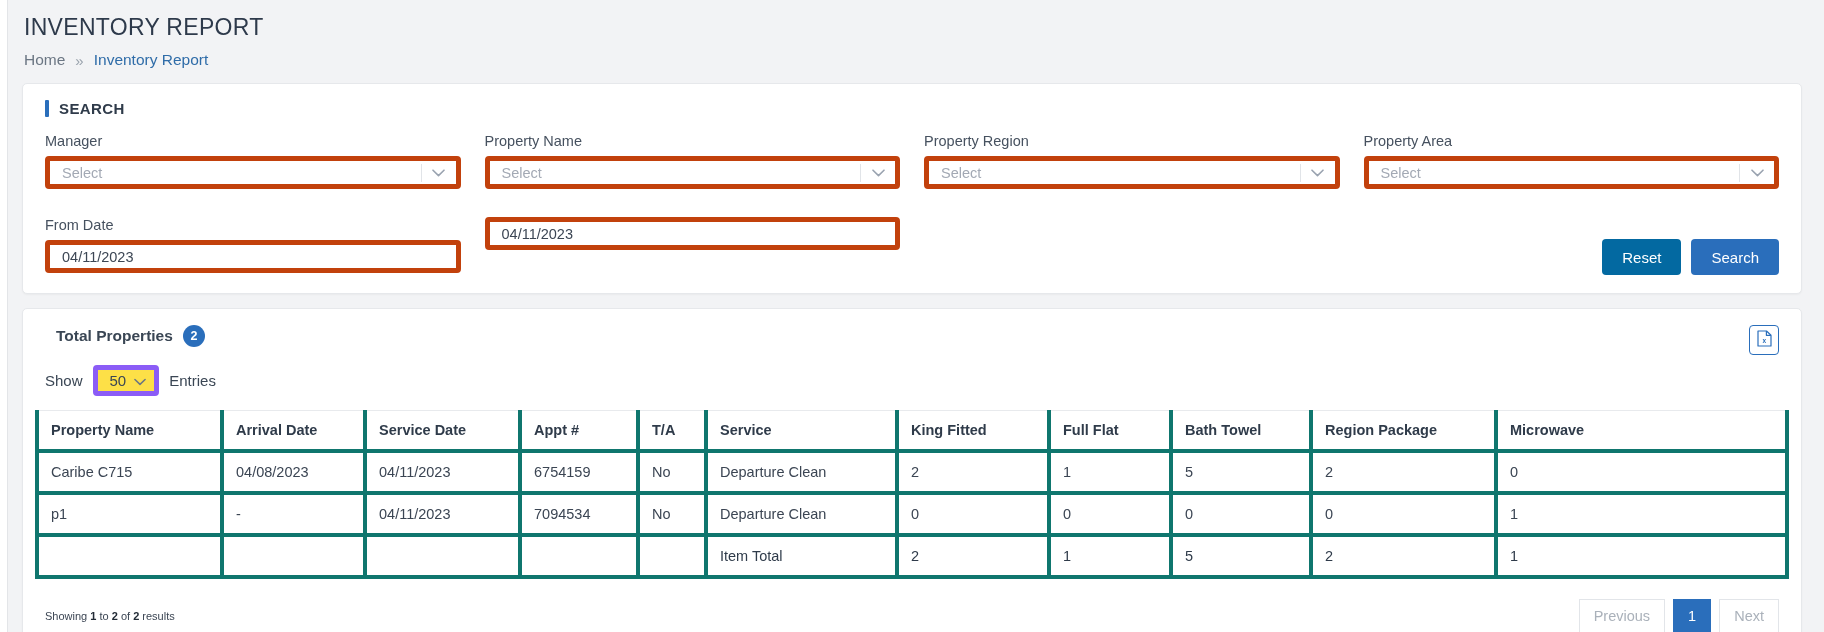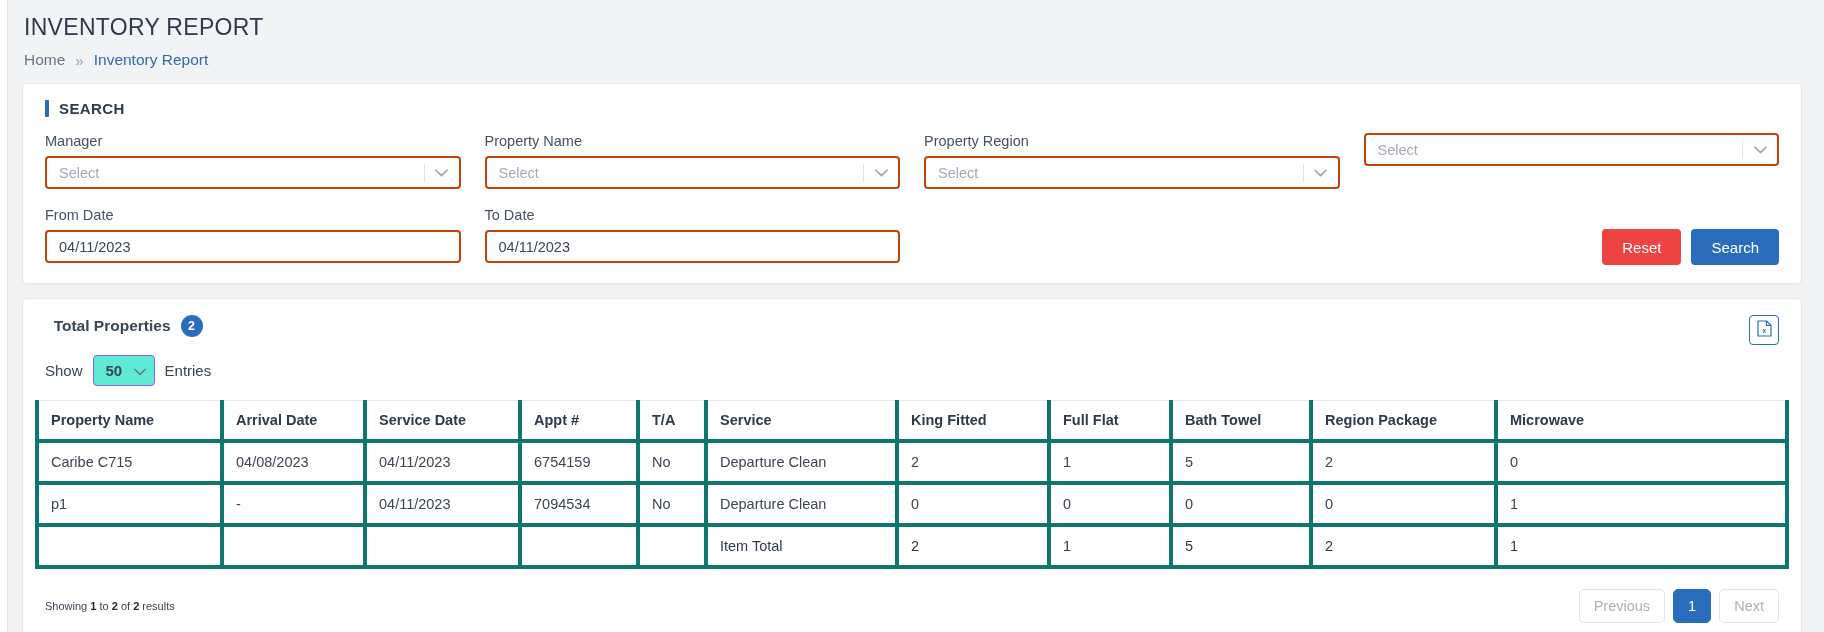--- a/index.html
+++ b/index.html
@@ -72,21 +72,21 @@
   .field { padding-bottom: 2px; }
   .field label {
     display: block;
     font-size: 14.5px;
     color: #46515f;
     margin-bottom: 7px;
     font-weight: 400;
   }
   .select-box, .text-box {
     height: 33px;
-    border: 2px solid #c2410c;
+    border: 5px solid #c2410c;
     border-radius: 4px;
     background: #fff;
     display: flex; align-items: center;
     font-size: 14.5px;
     padding: 0 0 0 12px;
     color: #a3a9b4;
   }
   .text-box { color: #3c4654; padding-left: 12px; }
   .select-box .ph { flex: 1; }
   .select-box .divider {
@@ -94,37 +94,37 @@
   }
   .select-box .chev {
     width: 34px; display: flex; align-items: center; justify-content: center;
   }
   .chev svg { display: block; }
 
   .row2 {
     display: grid;
     grid-template-columns: repeat(4, 1fr);
     column-gap: 24px;
-    margin-top: 16px;
+    margin-top: 26px;
     align-items: start;
   }
   .btn-area {
     grid-column: 4 / 5;
     display: flex; justify-content: flex-end; align-items: flex-end; gap: 10px;
     height: 100%;
     padding-top: 22px;
   }
   .btn {
     border: none; border-radius: 4px;
     color: #fff; font-size: 15px;
     padding: 0 20px; height: 36px;
     cursor: pointer;
     font-family: "Liberation Sans", sans-serif;
   }
-  .btn-reset { background: #ef4444; }
+  .btn-reset { background: #0369a1; }
   .btn-search { background: #2a6ebb; }
 
   
   .table-card { margin-top: 14px; padding: 16px 12px 10px 12px; }
   .table-top {
     display: flex; align-items: flex-start; justify-content: space-between;
     padding: 0 10px 0 10px;
   }
   .total-line {
     display: flex; align-items: center; gap: 10px;
@@ -136,24 +136,24 @@
     font-size: 12.5px; font-weight: bold;
     display: inline-flex; align-items: center; justify-content: center;
     padding: 0 7px;
   }
   .show-line {
     display: flex; align-items: center; gap: 10px;
     margin-top: 18px; font-size: 15px; color: #3a4654; text-align: right;
   }
   .entries-select {
     height: 31px; min-width: 62px;
-    border: 1px solid #8b5cf6; border-radius: 4px;
+    border: 5px solid #8b5cf6; border-radius: 4px;
     display: flex; align-items: center; justify-content: space-between;
     padding: 0 8px 0 12px; gap: 8px;
-    font-size: 15px; color: #3a4654; background: #5eead4; font-weight: bold;
+    font-size: 15px; color: #3a4654; background: #fde047;
   }
   .export-btn {
     width: 30px; height: 30px;
     border: 1px solid #2a6ebb; border-radius: 4px;
     display: flex; align-items: center; justify-content: center;
     background: #fff; cursor: pointer;
   }
 
   table.data {
     width: 100%;
@@ -182,21 +182,21 @@
 
   .table-foot {
     display: flex; align-items: center; justify-content: space-between;
     padding: 20px 10px 12px 10px;
   }
   .showing { font-size: 11px; color: #3b4553; }
   .showing b { font-weight: bold; color: #222b36; }
   .pager { display: flex; align-items: center; gap: 8px; }
   .pg {
     height: 34px; min-width: 42px; padding: 0 14px;
-    border: 1px solid #e2e5e9; border-radius: 5px;
+    border: 1px solid #e2e5e9; border-radius: 0;
     background: #fff; color: #aab1ba; font-size: 14.5px;
     display: inline-flex; align-items: center; justify-content: center;
     cursor: pointer; font-family: "Liberation Sans", sans-serif;
   }
   .pg.active { background: #2a6ebb; border-color: #2a6ebb; color: #fff; min-width: 38px; padding: 0 14px; }
 </style>
 </head>
 <body>
 
 <div class="page">
@@ -254,20 +254,21 @@
             <span class="divider"></span>
             <span class="chev">
               <svg width="13" height="8" viewBox="0 0 13 8">
                   <path d="M1 1.2 L6.5 6.6 L12 1.2" fill="none" stroke="#9aa3b0" stroke-width="1.6" stroke-linecap="round" stroke-linejoin="round"></path>
                 </svg>
             </span>
           </div>
         </div>
 
         <div class="field">
+          <label>Property Area</label>
           <div class="select-box">
             <span class="ph">Select</span>
             <span class="divider"></span>
             <span class="chev">
               <svg width="13" height="8" viewBox="0 0 13 8">
                   <path d="M1 1.2 L6.5 6.6 L12 1.2" fill="none" stroke="#9aa3b0" stroke-width="1.6" stroke-linecap="round" stroke-linejoin="round"></path>
                 </svg>
             </span>
           </div>
         </div>
@@ -275,21 +276,20 @@
 
       <div class="row2">
         <div class="field">
           <label>From Date</label>
           <div class="text-box">
             <span>04/11/2023</span>
           </div>
         </div>
 
         <div class="field">
-          <label>To Date</label>
           <div class="text-box">
             <span>04/11/2023</span>
           </div>
         </div>
 
         <div class="btn-area">
           <button class="btn btn-reset">Reset</button>
           <button class="btn btn-search">Search</button>
         </div>
       </div>

